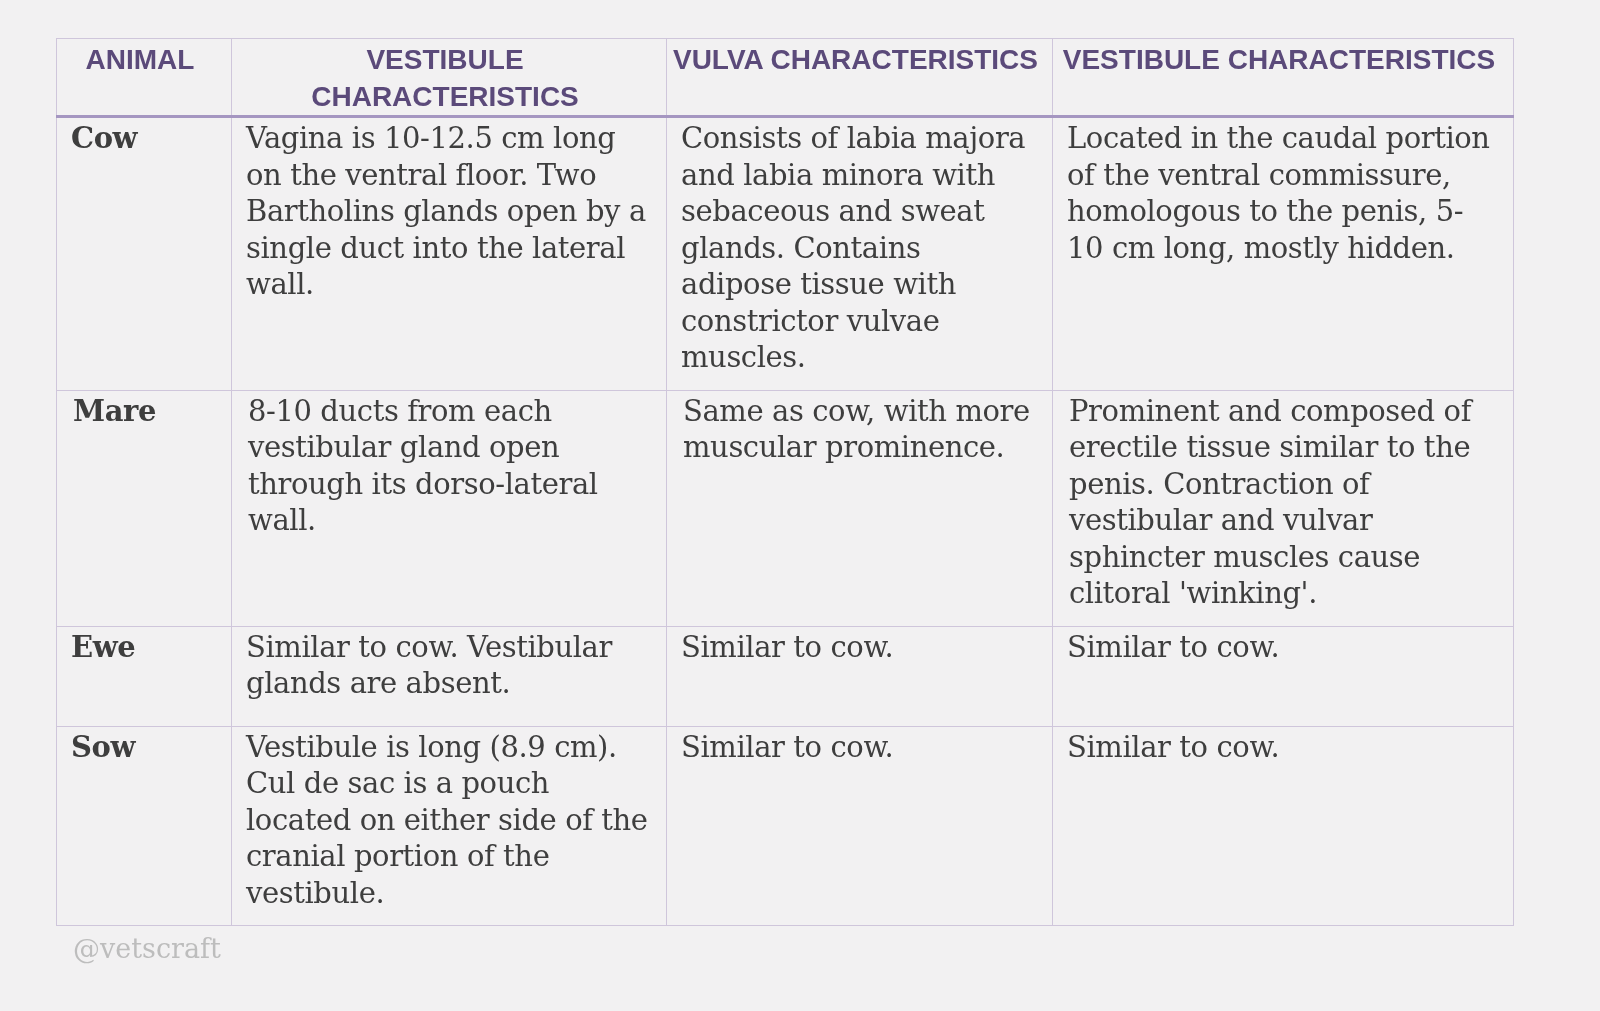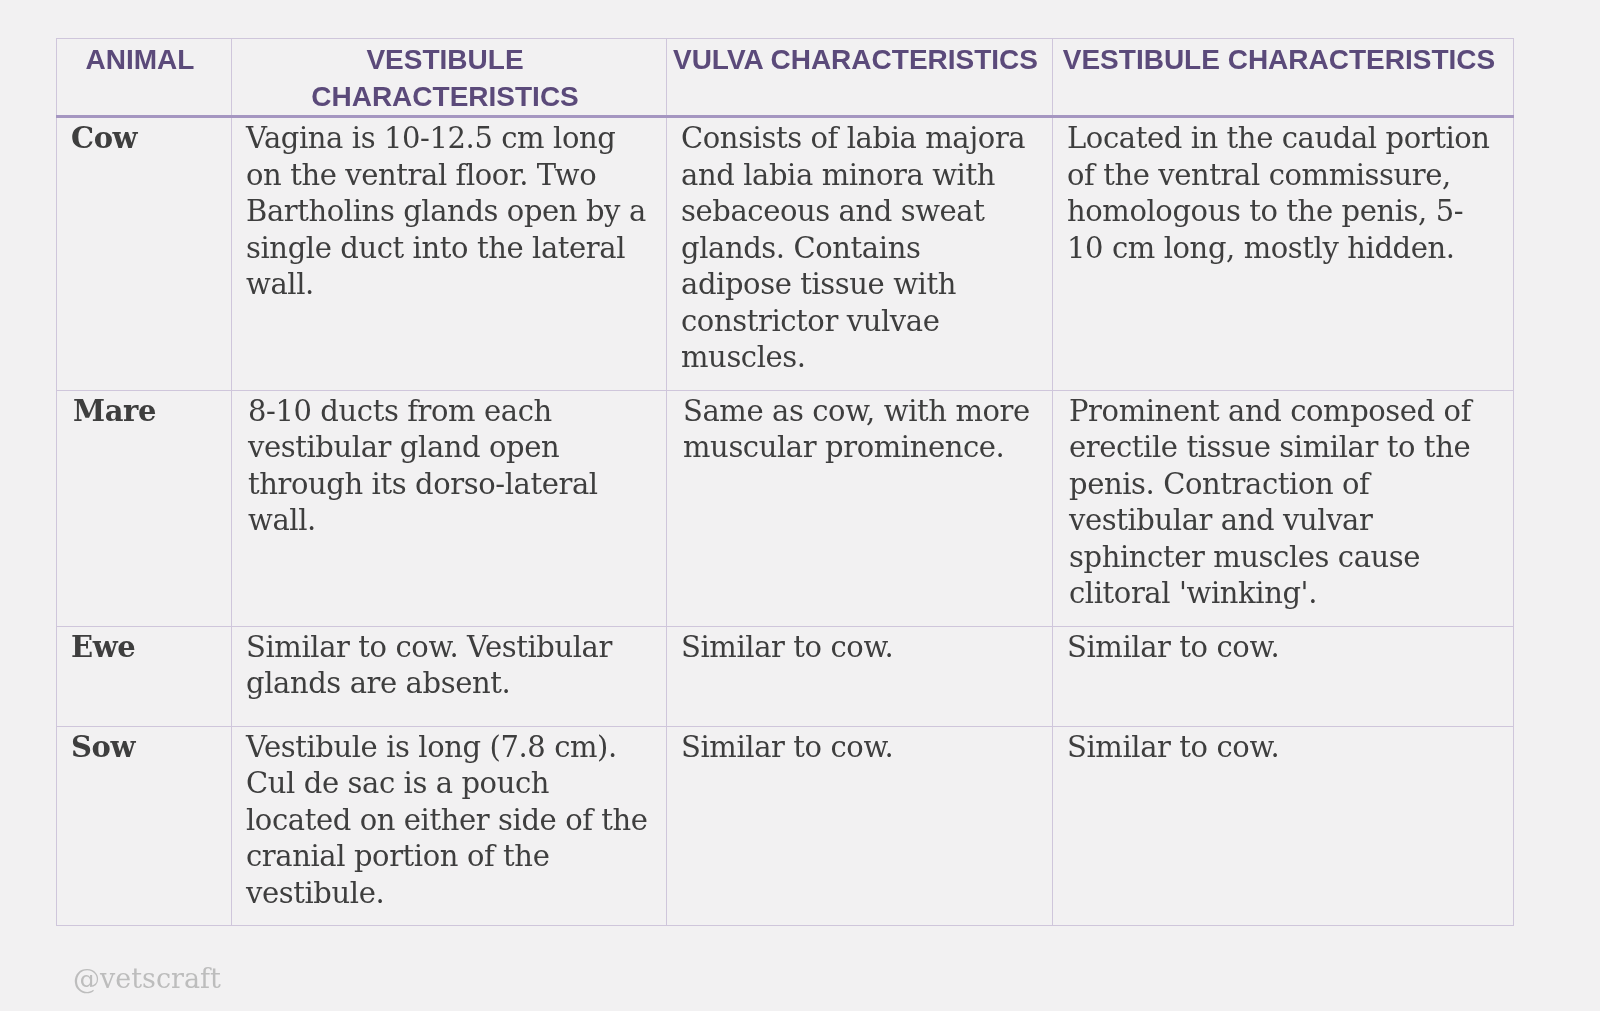--- a/index.html
+++ b/index.html
@@ -45,21 +45,21 @@
   }
   td.animal { font-weight: bold; }
   tr.r-cow td { height: 218px; }
   tr.r-mare td { height: 186px; padding-left: 16px; }
   tr.r-ewe td { height: 83px; }
   tr.r-sow td { height: 144px; margin-top: 40px; }
   tr.r-bitch td { height: 44px; }
   tr.r-cat td { height: 44px; }
   .watermark {
     position: absolute;
-    left: 73px; top: 963px;
+    left: 73px; top: 933px;
     font-size: 27px;
     color: #bdbdbd;
     font-family: "DejaVu Serif", serif;
   }
 </style>
 </head>
 <body>
 
 <table>
   <colgroup>
@@ -90,20 +90,20 @@
       <td>Prominent and composed of erectile tissue similar to the penis. Contraction of vestibular and vulvar sphincter muscles cause clitoral 'winking'.</td>
     </tr>
     <tr class="r-ewe">
       <td class="animal">Ewe</td>
       <td>Similar to cow. Vestibular glands are absent.</td>
       <td>Similar to cow.</td>
       <td>Similar to cow.</td>
     </tr>
     <tr class="r-sow">
       <td class="animal">Sow</td>
-      <td>Vestibule is long (7.8 cm). Cul de sac is a pouch located on either side of the cranial portion of the vestibule.</td>
+      <td>Vestibule is long (8.9 cm). Cul de sac is a pouch located on either side of the cranial portion of the vestibule.</td>
       <td>Similar to cow.</td>
       <td>Similar to cow.</td>
     </tr>
   </tbody>
 </table>
 
 <div class="watermark">@vetscraft</div>
 
 </body></html>

